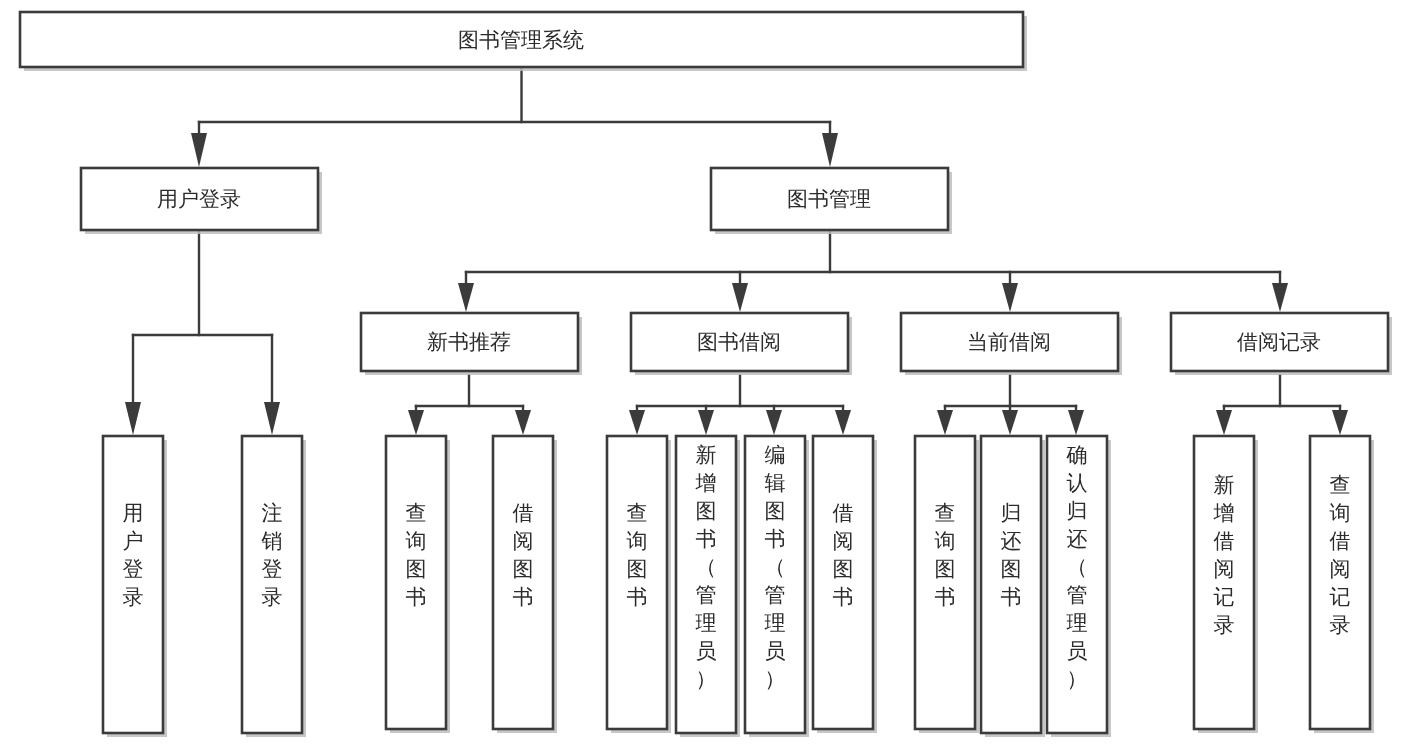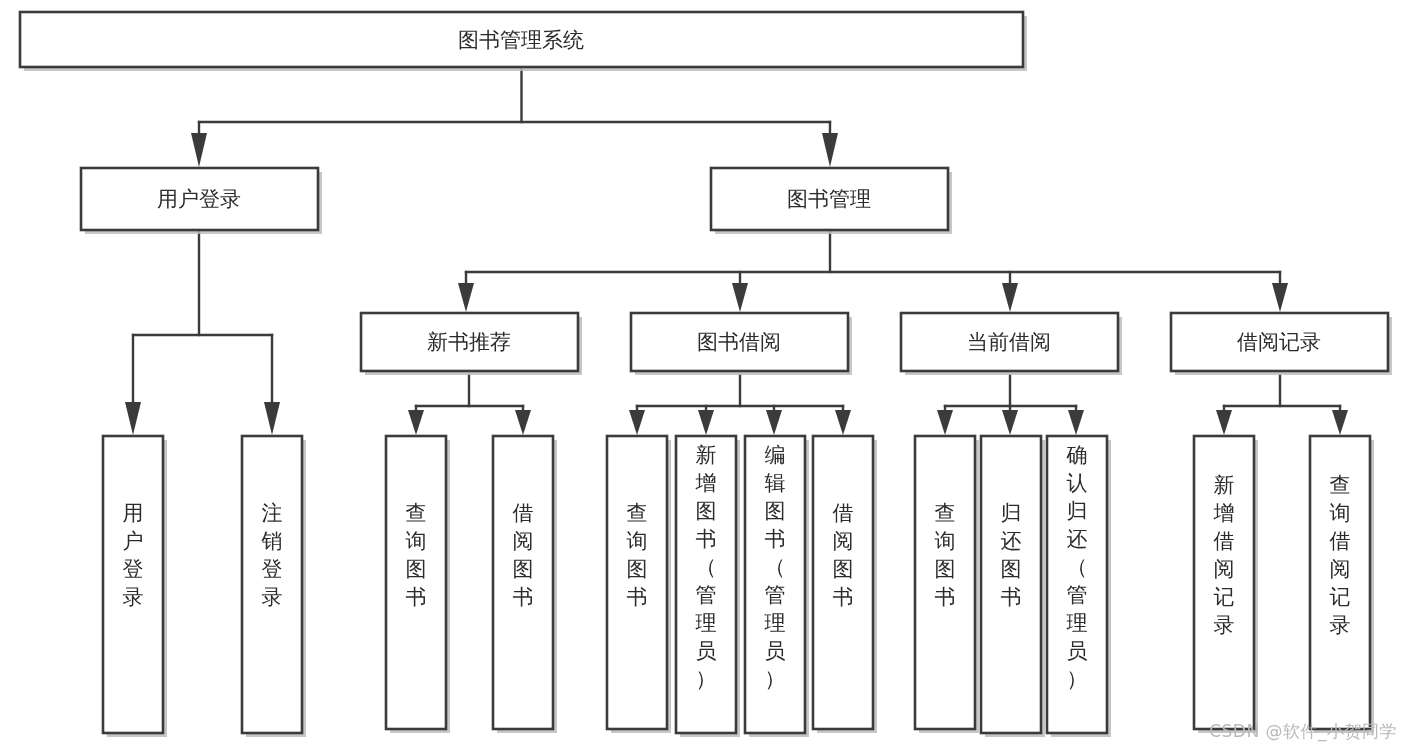--- a/index.html
+++ b/index.html
@@ -256,14 +256,13 @@
     </g>
 
     <g>
       <rect class="node-shadow" x="1314" y="440" width="60" height="293"></rect>
       <rect class="node-box" x="1310" y="436" width="60" height="293"></rect>
       <text class="node-label-v" x="1340" y="492"><tspan x="1340" dy="0" text-anchor="middle">查</tspan><tspan x="1340" dy="28" text-anchor="middle">询</tspan><tspan x="1340" dy="28" text-anchor="middle">借</tspan><tspan x="1340" dy="28" text-anchor="middle">阅</tspan><tspan x="1340" dy="28" text-anchor="middle">记</tspan><tspan x="1340" dy="28" text-anchor="middle">录</tspan></text>
     </g>
 
   </svg>
 
-  <div class="watermark">CSDN @软件_小贺同学</div>
 </div>
 
 </body></html>

